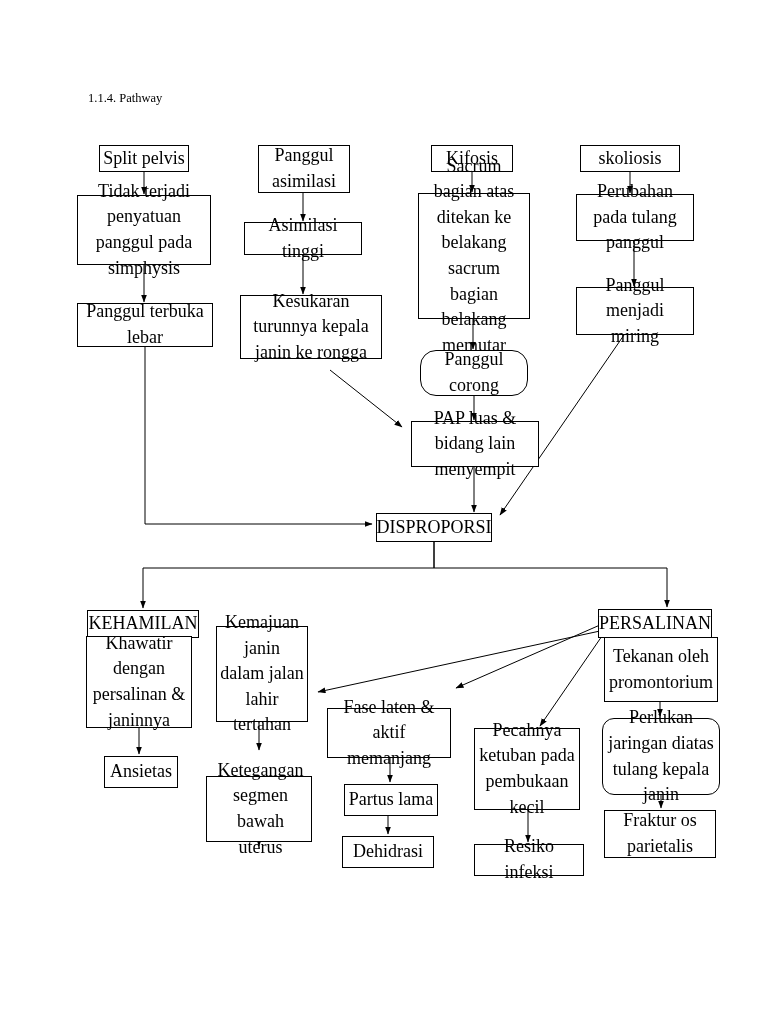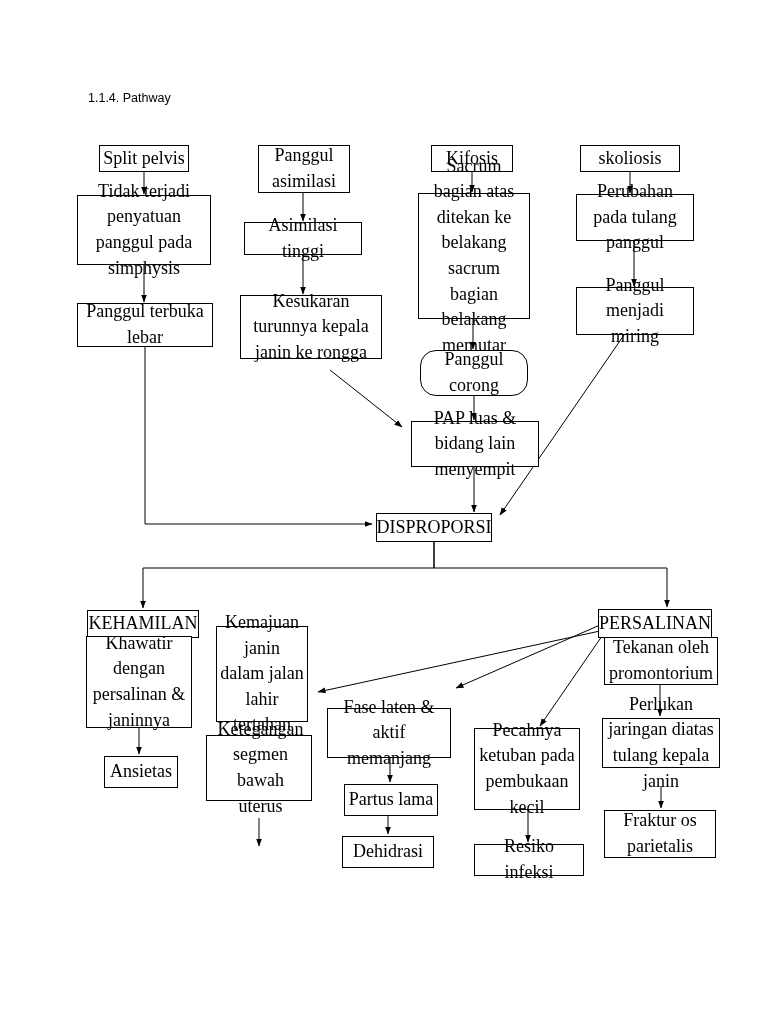--- a/index.html
+++ b/index.html
@@ -19,21 +19,21 @@
     position: absolute;
     left: 0; top: 0;
     width: 768px;
     height: 1024px;
   }
   .title {
     position: absolute;
     left: 88px;
     top: 91px;
     font-size: 12.5px;
-    font-family: Liberation Sans, sans-serif;
+    font-family: Liberation Serif, serif;
     white-space: nowrap;
   }
   .node {
     position: absolute;
     box-sizing: border-box;
     border: 1px solid #000000;
     background: #ffffff;
     display: flex;
     align-items: center;
     justify-content: center;
@@ -123,25 +123,25 @@
   <div class="node" style="left:420px;top:350px;width:108px;height:46px;border-radius:16px;">Panggul corong</div>
 
   <div class="node" style="left:411px;top:421px;width:128px;height:46px;">PAP luas &amp; bidang lain menyempit</div>
   <div class="node" style="left:376px;top:513px;width:116px;height:29px;">DISPROPORSI</div>
 
   <div class="node" style="left:87px;top:610px;width:112px;height:28px;">KEHAMILAN</div>
   <div class="node" style="left:598px;top:609px;width:114px;height:29px;">PERSALINAN</div>
 
   <div class="node" style="left:86px;top:636px;width:106px;height:92px;">Khawatir dengan persalinan &amp; janinnya</div>
   <div class="node" style="left:216px;top:626px;width:92px;height:96px;">Kemajuan janin dalam jalan lahir tertahan</div>
-  <div class="node" style="left:604px;top:637px;width:114px;height:48px;">Tekanan oleh promontorium</div>
+  <div class="node" style="left:604px;top:637px;width:114px;height:65px;">Tekanan oleh promontorium</div>
   <div class="node" style="left:327px;top:708px;width:124px;height:50px;">Fase laten &amp; aktif memanjang</div>
-  <div class="node" style="left:602px;top:718px;width:118px;height:50px;">Perlukan jaringan diatas tulang kepala janin</div>
+  <div class="node" style="left:602px;top:718px;width:118px;height:77px;border-radius:12px;">Perlukan jaringan diatas tulang kepala janin</div>
 
   <div class="node" style="left:104px;top:756px;width:74px;height:32px;">Ansietas</div>
-  <div class="node" style="left:206px;top:735px;width:106px;height:66px;padding-left:6px;">Ketegangan segmen bawah uterus</div>
+  <div class="node" style="left:206px;top:776px;width:106px;height:66px;padding-left:6px;">Ketegangan segmen bawah uterus</div>
   <div class="node" style="left:474px;top:728px;width:106px;height:82px;">Pecahnya ketuban pada pembukaan kecil</div>
   <div class="node" style="left:344px;top:784px;width:94px;height:32px;">Partus lama</div>
   <div class="node" style="left:604px;top:810px;width:112px;height:48px;">Fraktur os parietalis</div>
   <div class="node" style="left:342px;top:836px;width:92px;height:32px;">Dehidrasi</div>
   <div class="node" style="left:474px;top:844px;width:110px;height:32px;">Resiko infeksi</div>
 
 </div>
 
 </body></html>

